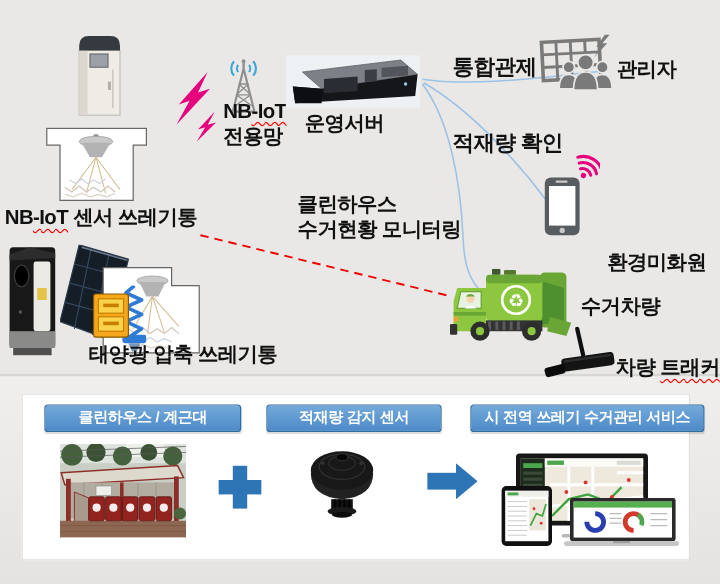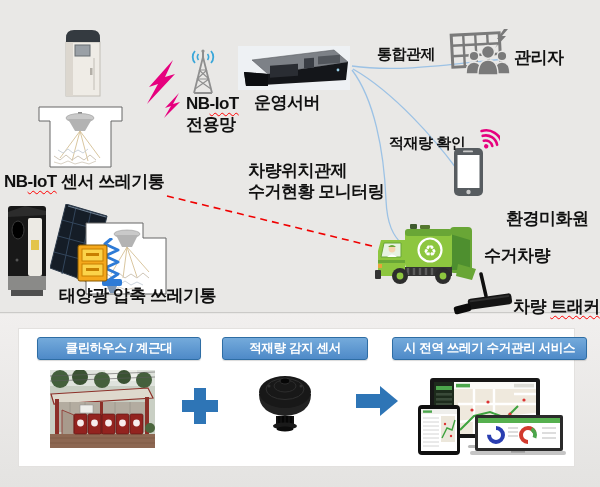--- a/index.html
+++ b/index.html
@@ -1,21 +1,21 @@
 <!DOCTYPE html>
 <html><head>
 <meta charset="utf-8">
 <style>
   * { margin:0; padding:0; box-sizing:border-box; }
   html,body { width:600px; height:487px; }
   body { font-family:"Liberation Sans", sans-serif; }
   #stage { position:relative; width:600px; height:487px; background:#e9e8e6; overflow:hidden; }
   .abs { position:absolute; }
   .lbl { font-weight:bold; font-size:17px; color:#111; white-space:nowrap; letter-spacing:-0.5px; line-height:1.25; }
-  .lbl-sm { font-size:15px; }
+  .lbl-sm { font-size:18px; }
   .wavy { text-decoration-line:underline; text-decoration-style:wavy; text-decoration-color:#f00; text-decoration-thickness:1px; text-underline-offset:3px; }
   #top-section { position:absolute; left:0; top:0; width:600px; height:313px; background:#e9e8e6; border-bottom:1px solid #cbcac8; }
   #bottom-section { position:absolute; left:0; top:314px; width:600px; height:173px; background:linear-gradient(#f1efee,#e4e3e1); }
   #panel { position:absolute; left:18px; top:328px; width:557px; height:139px; background:#ffffff; border:1px solid #e3e1df; }
   .tag { position:absolute; height:23px; background:linear-gradient(#74aadb,#4e8ac8); border:1px solid #2e6da4; border-radius:3px; color:#fff; font-weight:bold; font-size:12.5px; display:flex; align-items:center; justify-content:center; white-space:nowrap; letter-spacing:-0.3px; box-shadow:0 1px 1px rgba(0,0,0,0.15); }
   svg { display:block; }
   text { font-family:"Liberation Sans", sans-serif; }
 </style>
 </head>
 <body>
@@ -60,21 +60,21 @@
     <path d="M22,2 L22,9" stroke="#8f8f8f" stroke-width="2"></path>
     <circle cx="22" cy="3" r="1.6" fill="#8f8f8f"></circle>
     <path d="M22,9 L13,45 M22,9 L31,45 M13,45 L31,45" stroke="#8f8f8f" stroke-width="1.8" fill="none"></path>
     <path d="M18,22 L26,22 M16,31 L28,31 M18,22 L28,31 M26,22 L16,31 M16,31 L30,41 M28,31 L14,41" stroke="#8f8f8f" stroke-width="1.1" fill="none"></path>
     <path d="M14,3 A9,9 0 0 0 14,15" stroke="#3ba7d9" stroke-width="1.8" fill="none"></path>
     <path d="M17.5,6 A5,5 0 0 0 17.5,12" stroke="#3ba7d9" stroke-width="1.6" fill="none"></path>
     <path d="M30,3 A9,9 0 0 1 30,15" stroke="#3ba7d9" stroke-width="1.8" fill="none"></path>
     <path d="M26.5,6 A5,5 0 0 1 26.5,12" stroke="#3ba7d9" stroke-width="1.6" fill="none"></path>
   </svg>
 
-  <div class="abs lbl" style="left:186px;top:93px;">
+  <div class="abs lbl" style="left:186px;top:82px;">
     <span>NB</span><span class="wavy">-IoT</span><br>
     <span>전용망</span>
   </div>
 
   <svg class="abs" style="left:238px;top:46px;" width="112" height="44">
     <rect x="0" y="0" width="112" height="44" fill="#eef1f4"></rect>
     <polygon points="14,14 96,4 110,16 30,28" fill="#7d8187"></polygon>
     <polygon points="14,14 96,4 110,16 30,28" fill="none" stroke="#5a5e63" stroke-width="0.6"></polygon>
     <polygon points="6,26 30,28 110,16 108,34 8,40" fill="#14161a"></polygon>
     <polygon points="6,26 30,28 30,40 8,40" fill="#0c0e11"></polygon>
@@ -99,38 +99,38 @@
     <path d="M56,1 L49,11 L53,11 L47,20 L58,8 L54,8 L60,1 Z" fill="#7a7a7a"></path>
     <circle cx="26" cy="28" r="4.8" fill="#7a7a7a" stroke="#e9e8e6" stroke-width="1.4"></circle>
     <path d="M18,46 Q18,34 26,34 Q34,34 34,46 Z" fill="#7a7a7a" stroke="#e9e8e6" stroke-width="1.4"></path>
     <circle cx="54" cy="28" r="4.8" fill="#7a7a7a" stroke="#e9e8e6" stroke-width="1.4"></circle>
     <path d="M46,46 Q46,34 54,34 Q62,34 62,46 Z" fill="#7a7a7a" stroke="#e9e8e6" stroke-width="1.4"></path>
     <circle cx="40" cy="24" r="6.5" fill="#7a7a7a" stroke="#e9e8e6" stroke-width="1.4"></circle>
     <path d="M30,47 Q30,32 40,32 Q50,32 50,47 Z" fill="#7a7a7a" stroke="#e9e8e6" stroke-width="1.4"></path>
   </svg>
   <div class="abs lbl" style="left:514px;top:47px;">관리자</div>
 
-  <div class="abs lbl lbl-sm" style="left:377px;top:134px;margin-left:12px;">적재량 확인</div>
+  <div class="abs lbl lbl-sm" style="left:377px;top:108px;">적재량 확인</div>
 
   <svg class="abs" style="left:450px;top:128px;" width="50" height="70">
     <rect x="4" y="20" width="29" height="48" rx="5" fill="#575c60"></rect>
     <rect x="7.5" y="27" width="22" height="33" fill="#ffffff"></rect>
     <rect x="13" y="22.5" width="10" height="1.8" rx="0.9" fill="#c9c9c9"></rect>
     <circle cx="18.5" cy="64" r="2.2" fill="#c9c9c9"></circle>
     <g transform="translate(37,17) rotate(32)">
       <circle cx="0" cy="1.5" r="2.2" fill="#e6007e"></circle>
       <path d="M-5,-2 A7,7 0 0 1 5,-2" stroke="#e6007e" stroke-width="2.6" fill="none" stroke-linecap="round"></path>
       <path d="M-8.5,-5.5 A11.5,11.5 0 0 1 8.5,-5.5" stroke="#e6007e" stroke-width="2.6" fill="none" stroke-linecap="round"></path>
       <path d="M-12,-9 A16,16 0 0 1 12,-9" stroke="#e6007e" stroke-width="2.6" fill="none" stroke-linecap="round"></path>
     </g>
   </svg>
   <div class="abs lbl" style="left:506px;top:168px;margin-top:40px;">환경미화원</div>
 
   <div class="abs lbl" style="left:248px;top:160px;">
-    <span>차량위치관제</span><br>
+    <span>클린하우스</span><br>
     <span>수거현황 모니터링</span>
   </div>
 
   <div class="abs lbl" style="left:4px;top:171px;">
     <span>NB</span><span class="wavy">-IoT</span><span> 센서 쓰레기통</span>
   </div>
 
   <svg class="abs" style="left:5px;top:202px;" width="45" height="96">
     <rect x="3" y="4" width="38" height="84" rx="3" fill="#181818"></rect>
     <polygon points="3,10 20,4 41,9 41,13 3,15" fill="#2c2c2c"></polygon>
@@ -162,21 +162,21 @@
     <path d="M36,0 L29,6 L42,12 L29,18 L42,24 L29,30 L42,36 L33,42" stroke="#2e7bd6" stroke-width="3" fill="none" stroke-linejoin="round"></path>
     <rect x="26" y="41" width="20" height="7" rx="2" fill="#2e7bd6"></rect>
     <path d="M31,48 L41,48 L38,55 L34,55 Z" fill="#7a95b5"></path>
     <rect x="2" y="7" width="29" height="36" rx="2" fill="#f5a81c" stroke="#8a5a00"></rect>
     <rect x="6" y="11" width="21" height="12" fill="#fbd34a" stroke="#c77f00"></rect>
     <rect x="6" y="26" width="21" height="12" fill="#fbd34a" stroke="#c77f00"></rect>
     <rect x="10" y="15" width="13" height="3" fill="#c77f00"></rect>
     <rect x="10" y="30" width="13" height="3" fill="#c77f00"></rect>
   </svg>
 
-  <div class="abs lbl" style="left:47px;top:285px;padding-left:12px;">태양광 압축 쓰레기통</div>
+  <div class="abs lbl" style="left:62px;top:285px;padding-left:12px;">태양광 압축 쓰레기통</div>
 
   <svg class="abs" style="left:372px;top:224px;" width="106" height="62">
     <rect x="78" y="3" width="22" height="46" rx="4" fill="#69a636"></rect>
     <polygon points="78,10 98,16 98,46 78,46" fill="#4e8f2f"></polygon>
     <polygon points="86,40 104,45 100,56 84,52" fill="#69a636"></polygon>
     <rect x="33" y="5" width="47" height="40" rx="5" fill="#8dc63f"></rect>
     <rect x="33" y="5" width="47" height="7" rx="3" fill="#69a636"></rect>
     <rect x="38" y="0" width="7" height="5" rx="1" fill="#3f5a2f"></rect>
     <rect x="48" y="1" width="10" height="4" rx="1" fill="#55772f"></rect>
     <circle cx="58" cy="26" r="11.5" fill="none" stroke="#ffffff" stroke-width="2.2"></circle>

